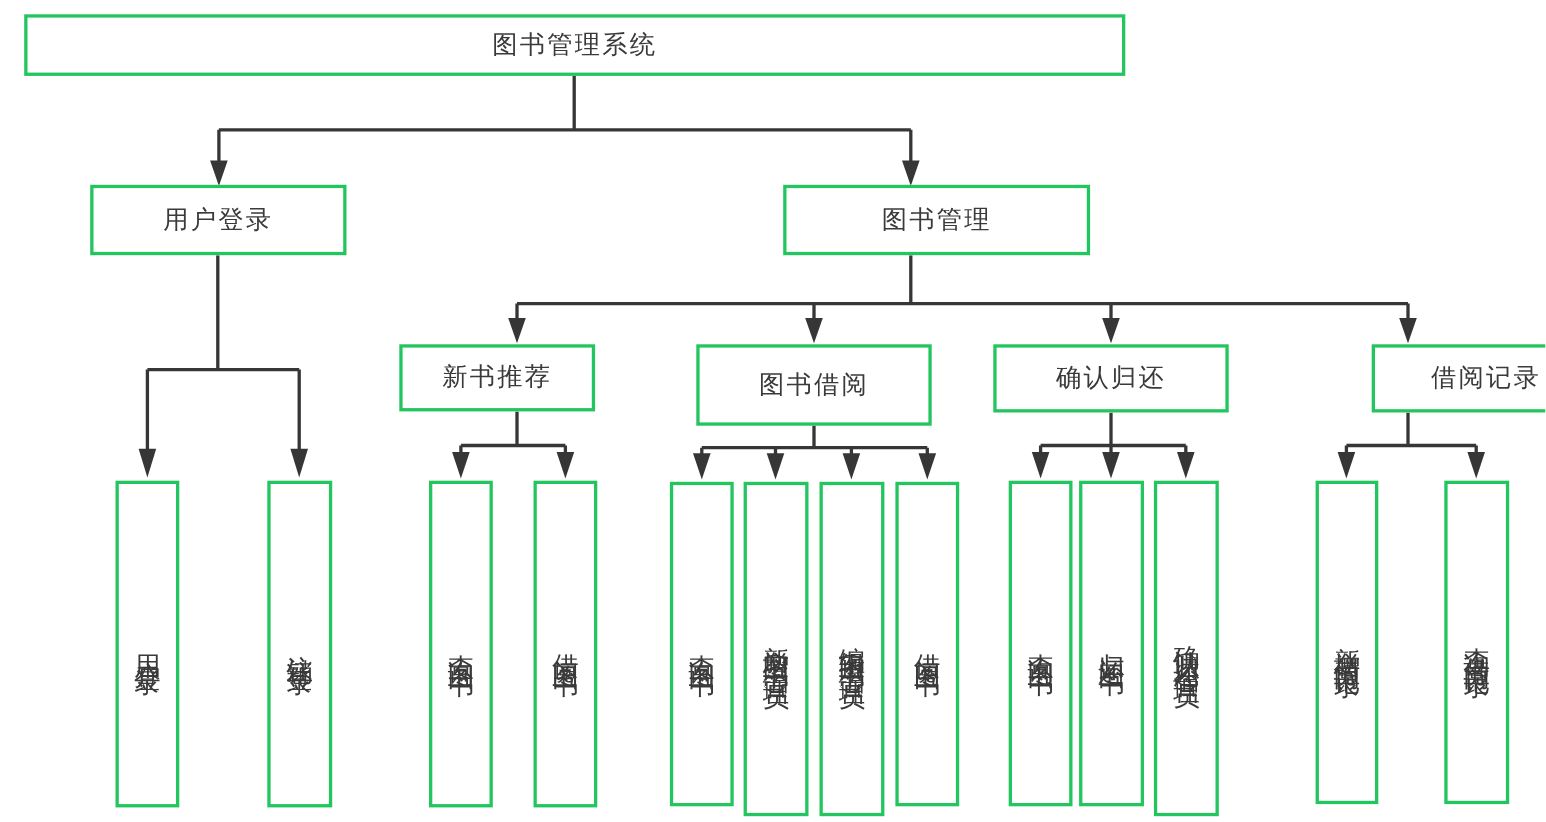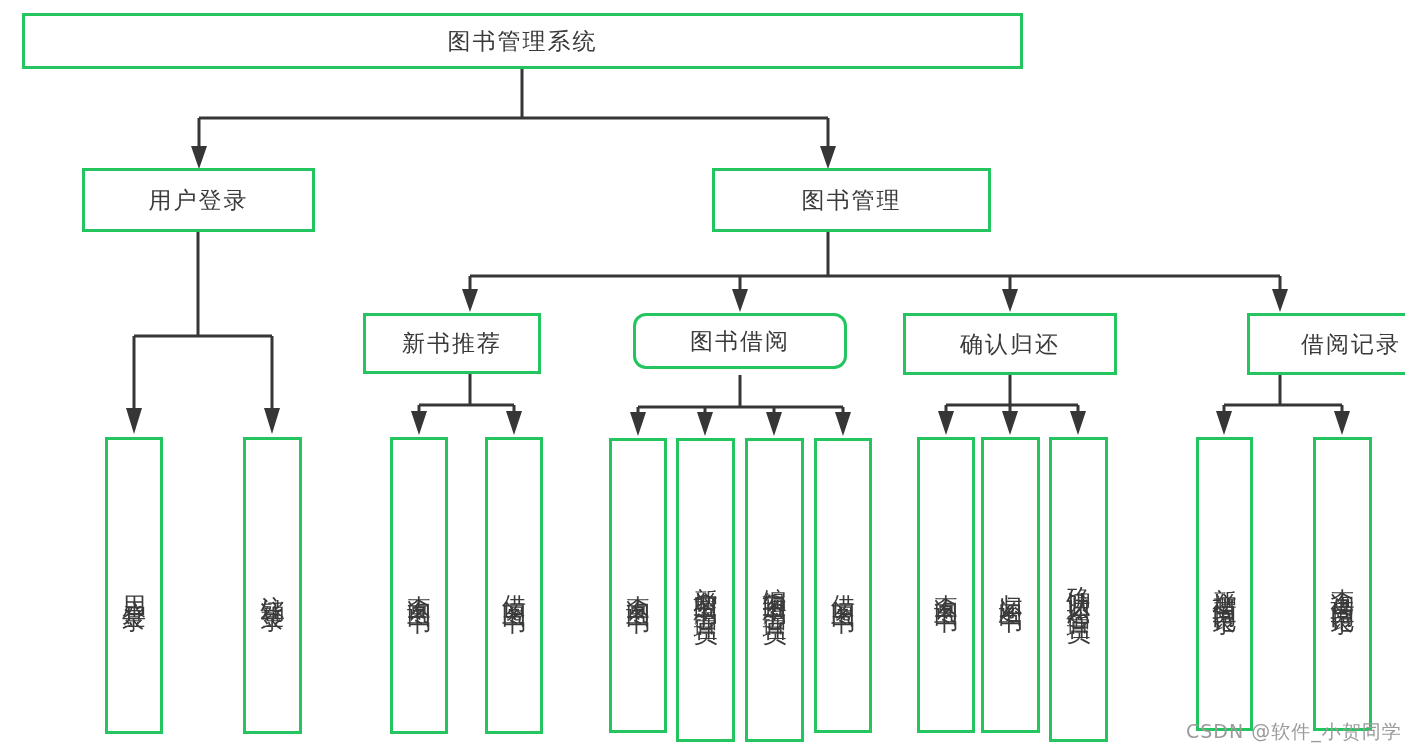--- a/index.html
+++ b/index.html
@@ -29,21 +29,21 @@
     letter-spacing:5px;
     line-height:1;
   }
   
   .n-root{left:22px;top:13px;width:1001px;height:56px;font-size:23px;}
   
   .n-l2-0{left:82px;top:168px;width:233px;height:64px;}
   .n-l2-1{left:712px;top:168px;width:279px;height:64px;}
   
   .n-l3-0{left:363px;top:313px;width:178px;height:61px;}
-  .n-l3-1{left:633px;top:313px;width:214px;height:56px;border-radius:13px;}
+  .n-l3-1{left:633px;top:313px;width:214px;height:74px;}
   .n-l3-2{left:903px;top:313px;width:214px;height:62px;}
   .n-l3-3{left:1214px;top:313px;width:208px;height:62px;margin-left:33px;}
   
   .n-g1-0{left:105px;top:437px;width:58px;height:297px;}
   .n-g1-1{left:243px;top:437px;width:59px;height:297px;}
   
   .n-g2-0{left:390px;top:437px;width:58px;height:297px;}
   .n-g2-1{left:485px;top:437px;width:58px;height:297px;}
   
   .n-g3-0{left:609px;top:438px;width:58px;height:295px;}
@@ -141,15 +141,14 @@
   <div class="node leaf n-g3-2">编辑图书（管理员）</div>
   <div class="node leaf n-g3-3">借阅图书</div>
 
   <div class="node leaf n-g4-0">查询图书</div>
   <div class="node leaf n-g4-1">归还图书</div>
   <div class="node leaf n-g4-2">确认归还（管理员）</div>
 
   <div class="node leaf n-g5-0">新增借阅记录</div>
   <div class="node leaf n-g5-1">查询借阅记录</div>
 
-  <div class="watermark">CSDN @软件_小贺同学</div>
 
 </div>
 
 </body></html>

